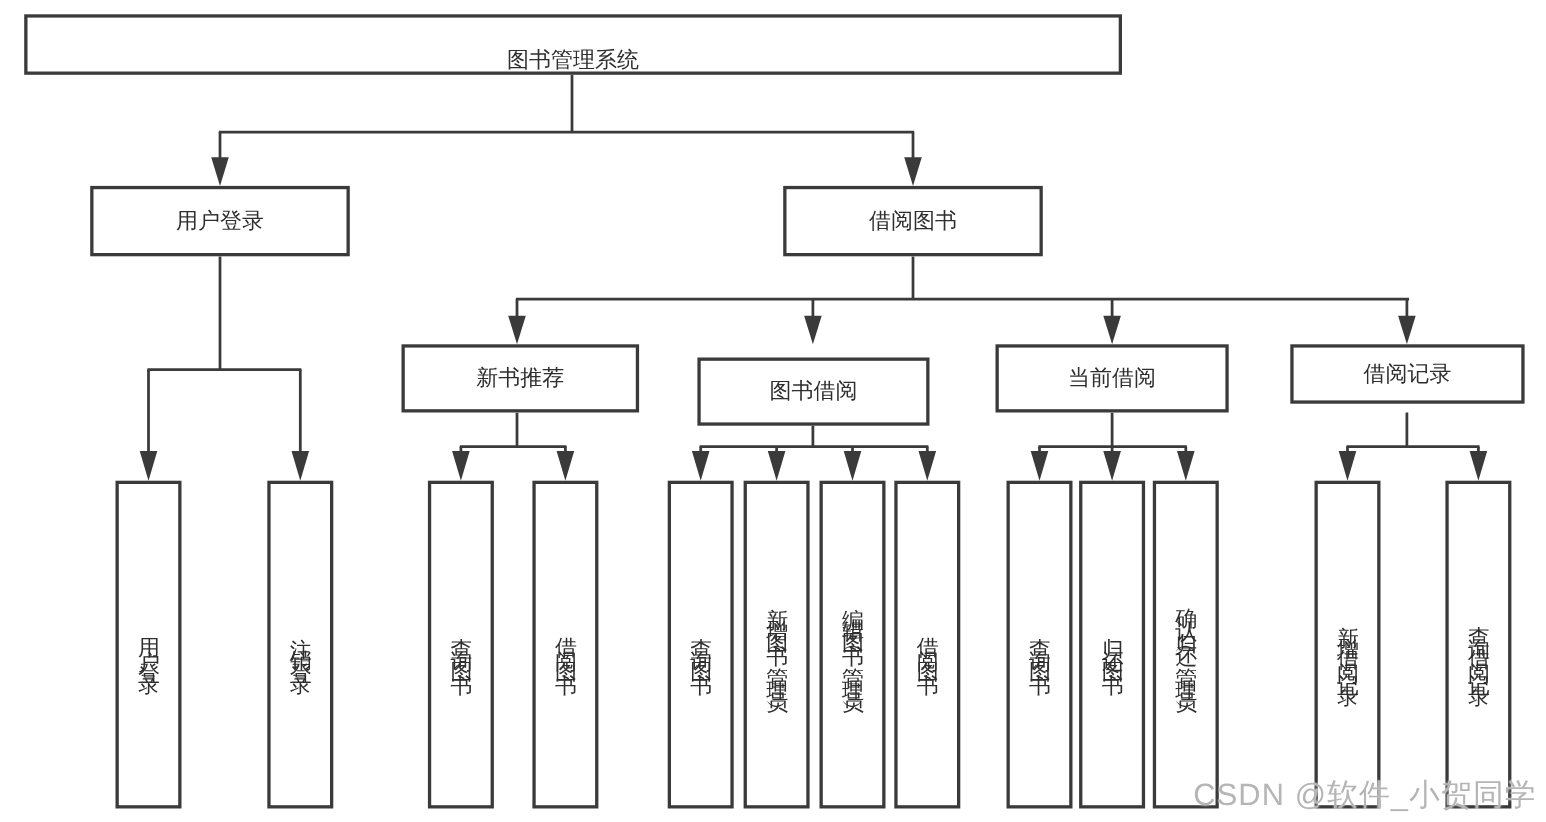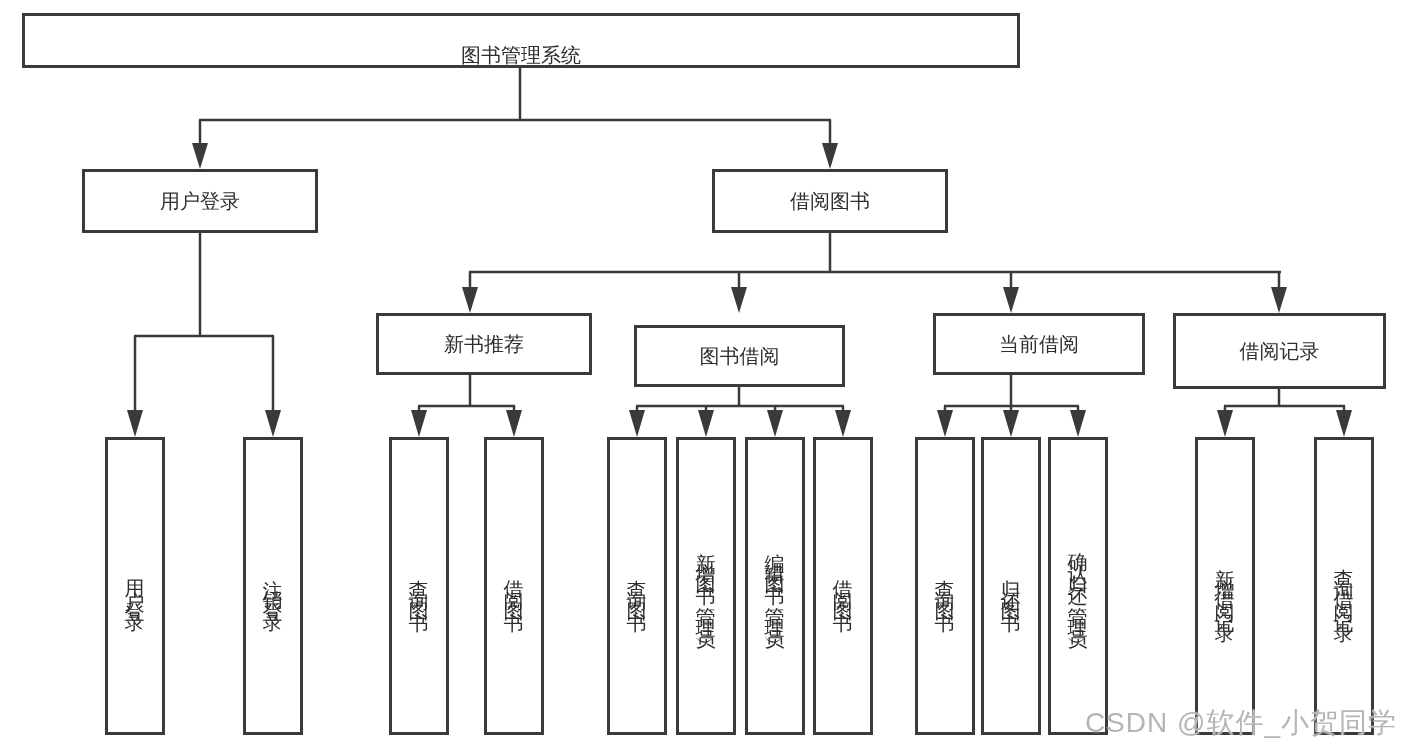--- a/index.html
+++ b/index.html
@@ -143,30 +143,30 @@
     <span>图书管理系统</span>
   </div>
 
   <div class="box" style="left:82px; top:169px; width:236px; height:64px;">
     <span>用户登录</span>
   </div>
   <div class="box" style="left:712px; top:169px; width:236px; height:64px;">
     <span>借阅图书</span>
   </div>
 
-  <div class="box" style="left:376px; top:313px; width:216px; height:62px;">
+  <div class="box" style="left:365px; top:313px; width:216px; height:62px;">
     <span>新书推荐</span>
   </div>
   <div class="box" style="left:634px; top:313px; width:211px; height:62px;margin-top:12px;">
     <span>图书借阅</span>
   </div>
-  <div class="box" style="left:905px; top:313px; width:212px; height:62px;margin-left:28px;">
+  <div class="box" style="left:905px; top:313px; width:212px; height:62px;">
     <span>当前借阅</span>
   </div>
-  <div class="box" style="left:1173px; top:313px; width:213px; height:76px;">
+  <div class="box" style="left:1173px; top:313px; width:213px; height:54px;">
     <span>借阅记录</span>
   </div>
 
   <div class="box leaf" style="left:105px; top:437px; width:60px; height:298px;">
     <span>用户登录</span>
   </div>
   <div class="box leaf" style="left:243px; top:437px; width:60px; height:298px;">
     <span>注销登录</span>
   </div>
 

